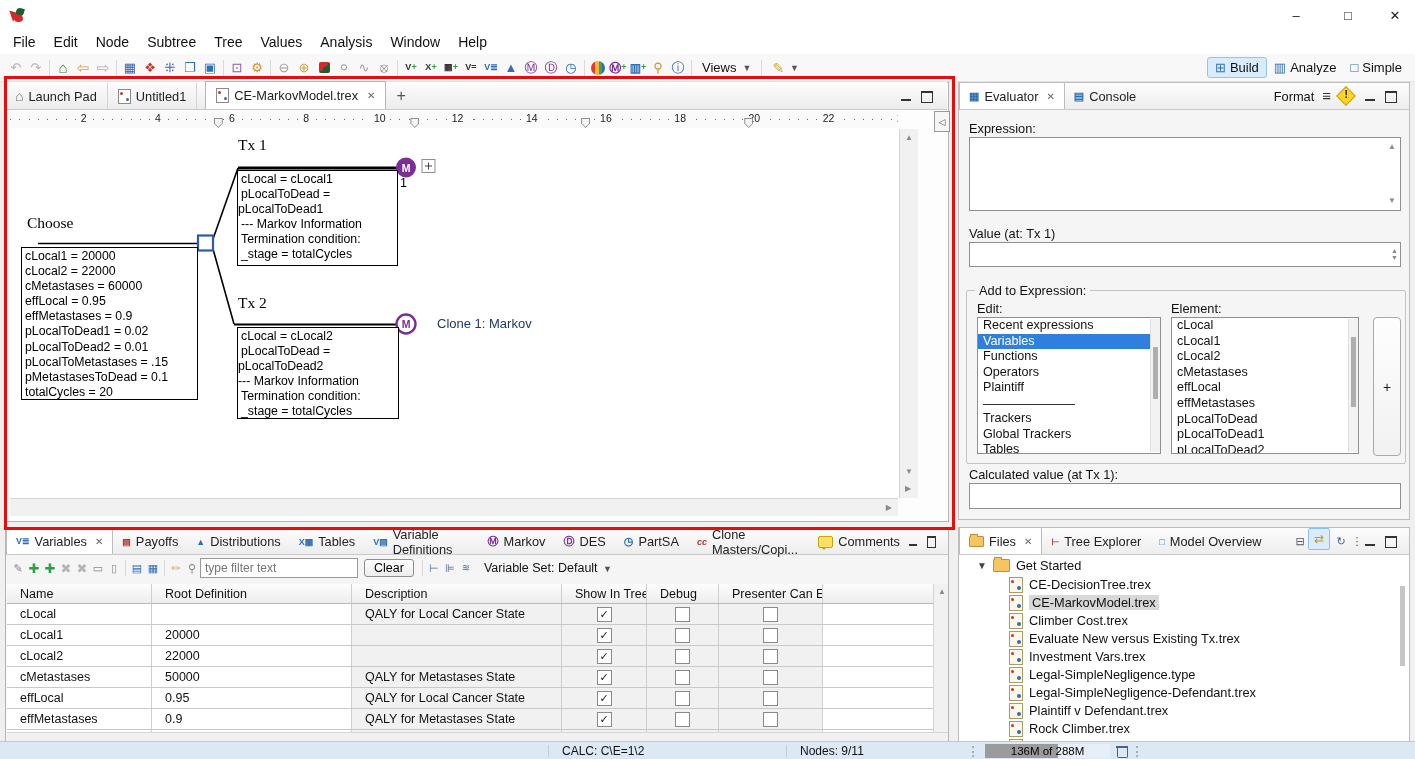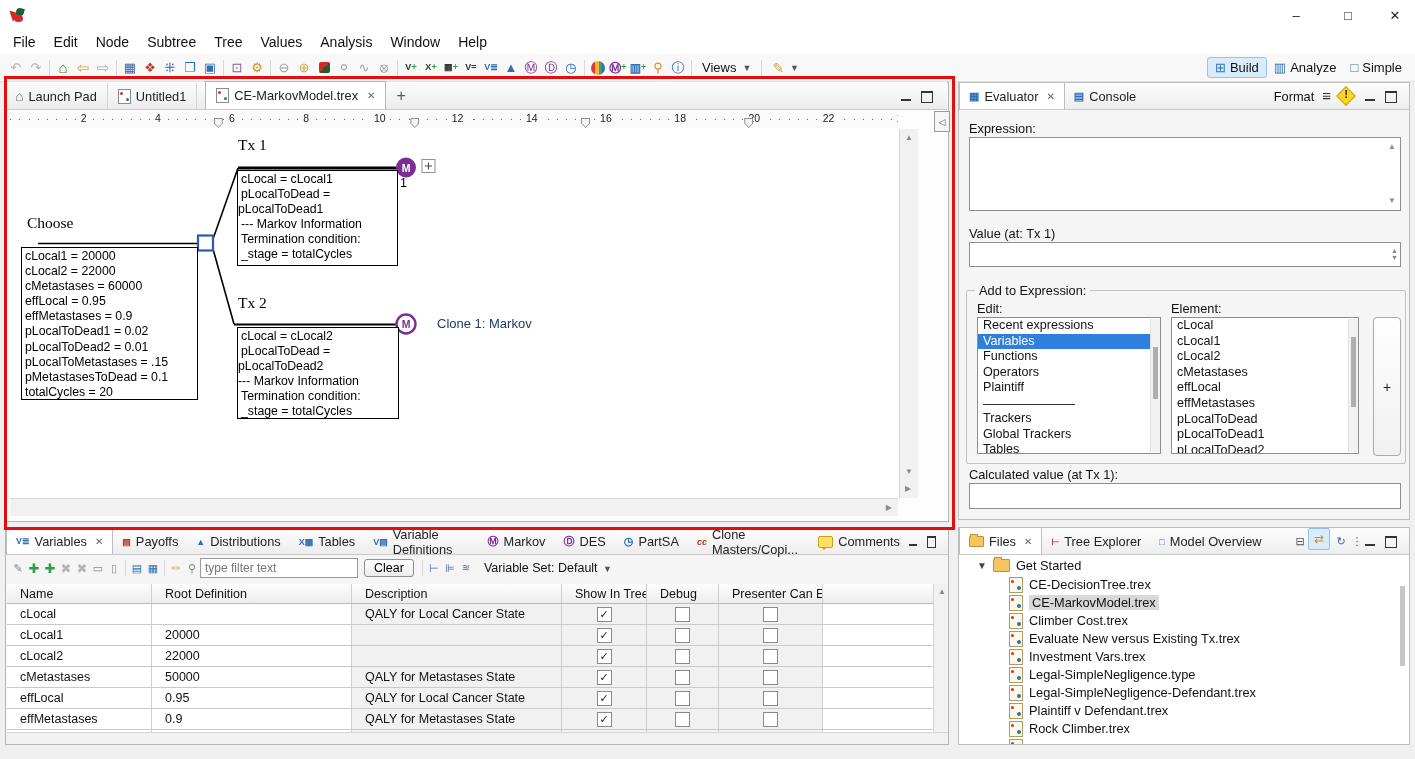--- a/index.html
+++ b/index.html
@@ -684,16 +684,32 @@
       </div>
     <div class="fitem" style="left:50px;top:210px;">
         <span class="file-ico"></span>
       </div>
 
     <div class="lscroll" style="right:2px;top:28px;bottom:4px;background:transparent;border:none;">
         <span class="lthumb" style="top:30px;height:80px;background:#c6c6c6;"></span>
       </div>
   </div>
 
+  <div class="abs statusbar">
+    <span class="sdiv" style="left:548px;"></span>
+    <span class="abs" style="left:562px;top:2px;">CALC: C\E=1\2</span>
+    <span class="sdiv" style="left:786px;"></span>
+    <span class="abs" style="left:800px;top:2px;">Nodes: 9/11</span>
+    <span class="grip" style="left:972px;"></span>
+    <span class="memgauge">
+      <span class="memfill"></span>
+      <span class="memtext">136M of 288M</span>
+    </span>
+    <span class="trash">
+        <span class="lid"></span>
+        <span class="body"></span>
+      </span>
+    <span class="grip" style="left:1136px;"></span>
+  </div>
 
   <div class="abs redrect"></div>
 
 </div>
 
 </body></html>

